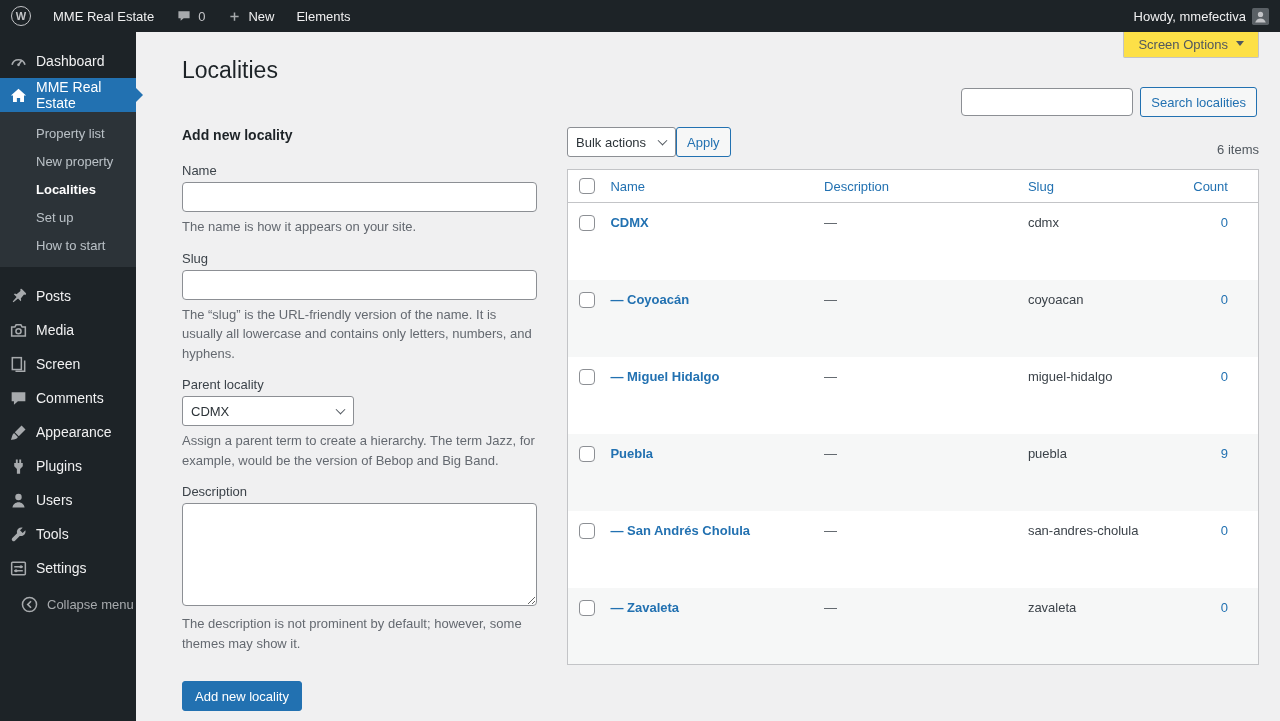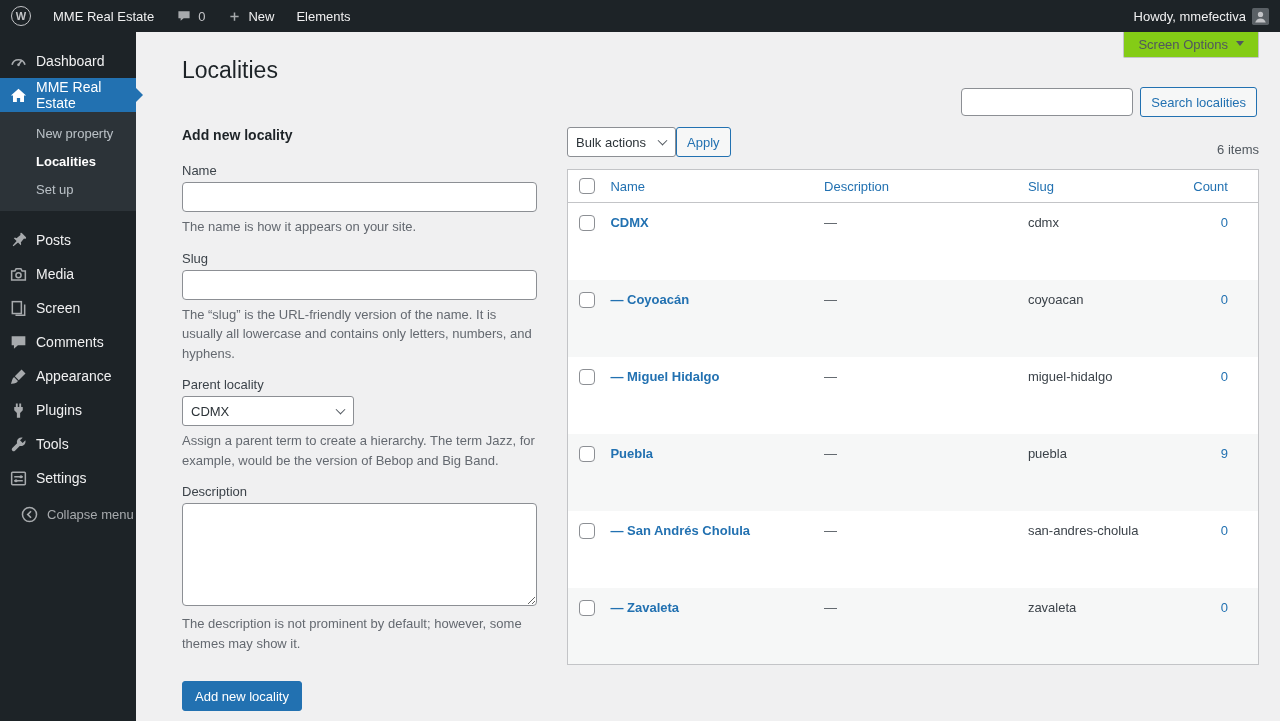--- a/index.html
+++ b/index.html
@@ -55,21 +55,21 @@
   .collapse-item { margin-top:2px; color:#a7aaad;padding-left:11px; }
   .collapse-item .mi-label { color:#a7aaad; font-size:13px; }
 
   
   .content {
     margin-left:160px; padding-top:32px; height:721px; overflow:hidden;
     position:relative; background:#f0f0f1;
   }
   .screen-options {
     position:absolute; top:32px; right:21px;
-    background:#84cc16; border:1px solid #c3c4c7; border-top:none;
+    background:#fde047; border:1px solid #c3c4c7; border-top:none;
     border-radius:0 0 2px 2px; padding:5px 14px; color:#50575e;
     display:flex; gap:8px; cursor:pointer; font-size:13px;
   }
   .caret-down { width:0; height:0; border:4px solid transparent; border-top:5px solid #50575e; margin-top:4px; }
 
   .page-title { margin:23px 0 0 22px; font-size:23px; font-weight:400; color:#1d2327; line-height:30px; }
 
   .search-row { position:absolute; top:87px; right:23px; display:flex; align-items:center; gap:7px; }
   .search-input {
     width:172px; height:28px; border:1px solid #8c8f94; border-radius:4px;
@@ -199,23 +199,25 @@
     <div class="menu-item active">
       <span class="mi-icon">
         <svg viewBox="0 0 20 20">
             <path fill="currentColor" d="M10 2.8 18 10h-2.2v6.8h-4.1v-4.3H8.3v4.3H4.2V10H2z"></path>
           </svg>
       </span>
       <span class="mi-label">MME Real Estate</span>
     </div>
 
     <div class="submenu">
+      <div class="submenu-item">Property list</div>
       <div class="submenu-item">New property</div>
       <div class="submenu-item current">Localities</div>
       <div class="submenu-item">Set up</div>
+      <div class="submenu-item">How to start</div>
     </div>
 
     <div class="menu-gap"></div>
 
     <div class="menu-item">
       <span class="mi-icon">
         <svg viewBox="0 0 20 20">
             <path fill="currentColor" d="M12.2 2.2c.4-.4 1.1-.3 1.8.4l3.4 3.4c.7.7.8 1.4.4 1.8-.4.4-1.2.4-2 .1l-3.4 4.2c.5 1.2.5 2.3 0 2.8l-2.9-2.9-4.8 4.1-.8-.8 4.1-4.8L5.1 7.6c.5-.5 1.6-.5 2.8 0l4.2-3.4c-.3-.8-.3-1.6.1-2z"></path>
           </svg>
       </span>
@@ -256,20 +258,29 @@
       </span>
       <span class="mi-label">Appearance</span>
     </div>
     <div class="menu-item">
       <span class="mi-icon">
         <svg viewBox="0 0 20 20">
             <path fill="currentColor" d="M7.2 2.5h2v3.8h1.6V2.5h2v3.8h1.7v3.5l-2.8 2.8v4.9H8.3v-4.9L5.5 9.8V6.3h1.7z"></path>
           </svg>
       </span>
       <span class="mi-label">Plugins</span>
+    </div>
+    <div class="menu-item">
+      <span class="mi-icon">
+        <svg viewBox="0 0 20 20">
+            <circle cx="10" cy="6.3" r="3.4" fill="currentColor"></circle>
+            <path fill="currentColor" d="M3.6 17.4c.5-3.2 3.2-5.5 6.4-5.5s5.9 2.3 6.4 5.5z"></path>
+          </svg>
+      </span>
+      <span class="mi-label">Users</span>
     </div>
     <div class="menu-item">
       <span class="mi-icon">
         <svg viewBox="0 0 20 20">
             <path fill="currentColor" d="M17.2 5.6c.5 1.6.1 3.4-1.2 4.7-1.3 1.3-3.1 1.7-4.7 1.2l-5 5a1.9 1.9 0 0 1-2.8-2.8l5-5c-.5-1.6-.1-3.4 1.2-4.7 1.3-1.3 3.1-1.7 4.7-1.2L11.6 5.6l2.8 2.8z"></path>
           </svg>
       </span>
       <span class="mi-label">Tools</span>
     </div>
     <div class="menu-item">

